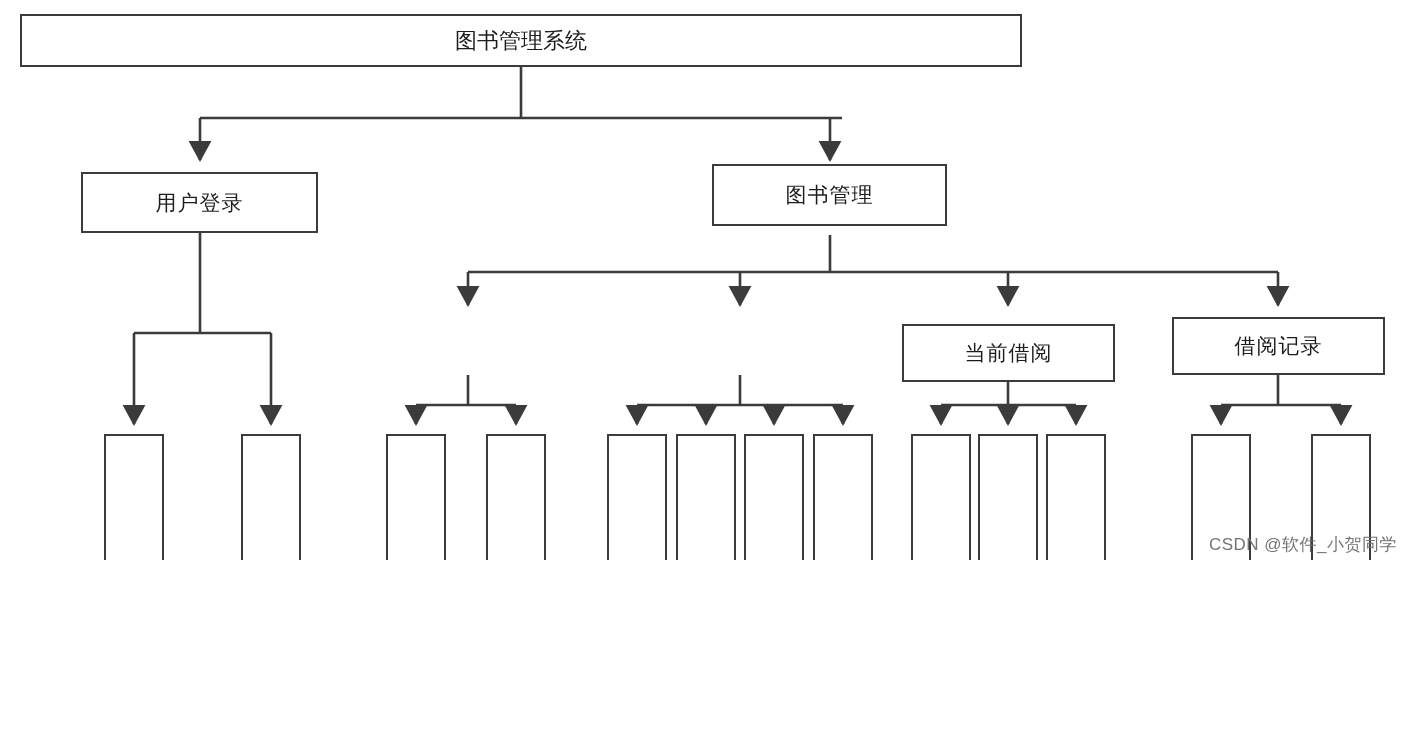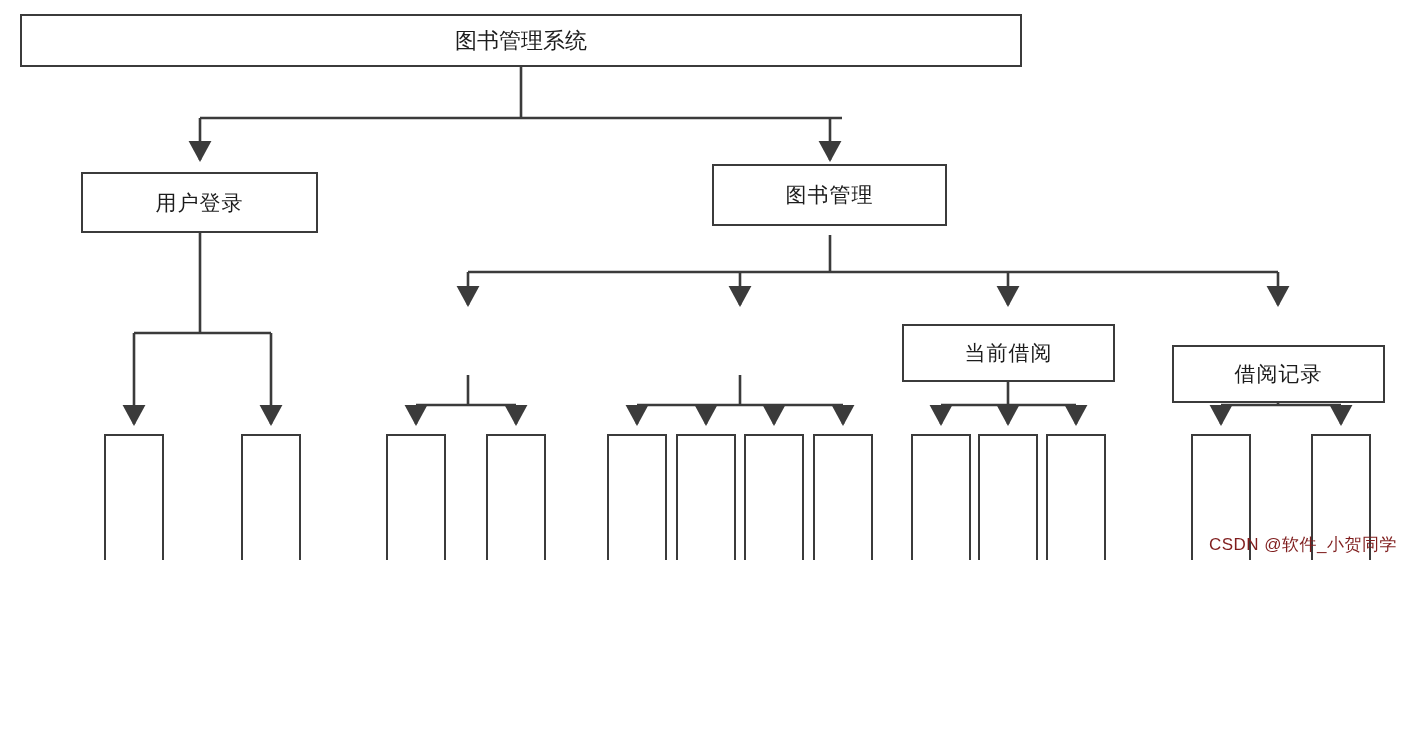--- a/index.html
+++ b/index.html
@@ -57,21 +57,21 @@
     writing-mode: vertical-rl;
     text-orientation: upright;
     display: block;
     text-align: center;
   }
   .watermark {
     position: absolute;
     right: 8px;
     bottom: 4px;
     font-size: 17px;
-    color: #7f1d1d;
+    color: #737373;
     letter-spacing: 0.5px;
     z-index: 5;
     white-space: nowrap;
   }
 </style>
 </head>
 <body>
 
 <div id="canvas">
 
@@ -132,21 +132,21 @@
   <div class="node h" style="left:81px; top:172px; width:237px; height:61px;">
     <span>用户登录</span>
   </div>
   <div class="node h" style="left:712px; top:164px; width:235px; height:62px;">
     <span>图书管理</span>
   </div>
 
   <div class="node h" style="left:902px; top:324px; width:213px; height:58px;">
     <span>当前借阅</span>
   </div>
-  <div class="node h" style="left:1172px; top:317px; width:213px; height:58px;margin-top:28px;">
+  <div class="node h" style="left:1172px; top:317px; width:213px; height:58px;">
     <span>借阅记录</span>
   </div>
 
   <div class="node v" style="left:104px; top:434px; width:60px; height:300px;">
     <span class="vlabel">用户登录</span>
   </div>
   <div class="node v" style="left:241px; top:434px; width:60px; height:300px;">
     <span class="vlabel">注销登录</span>
   </div>
 

